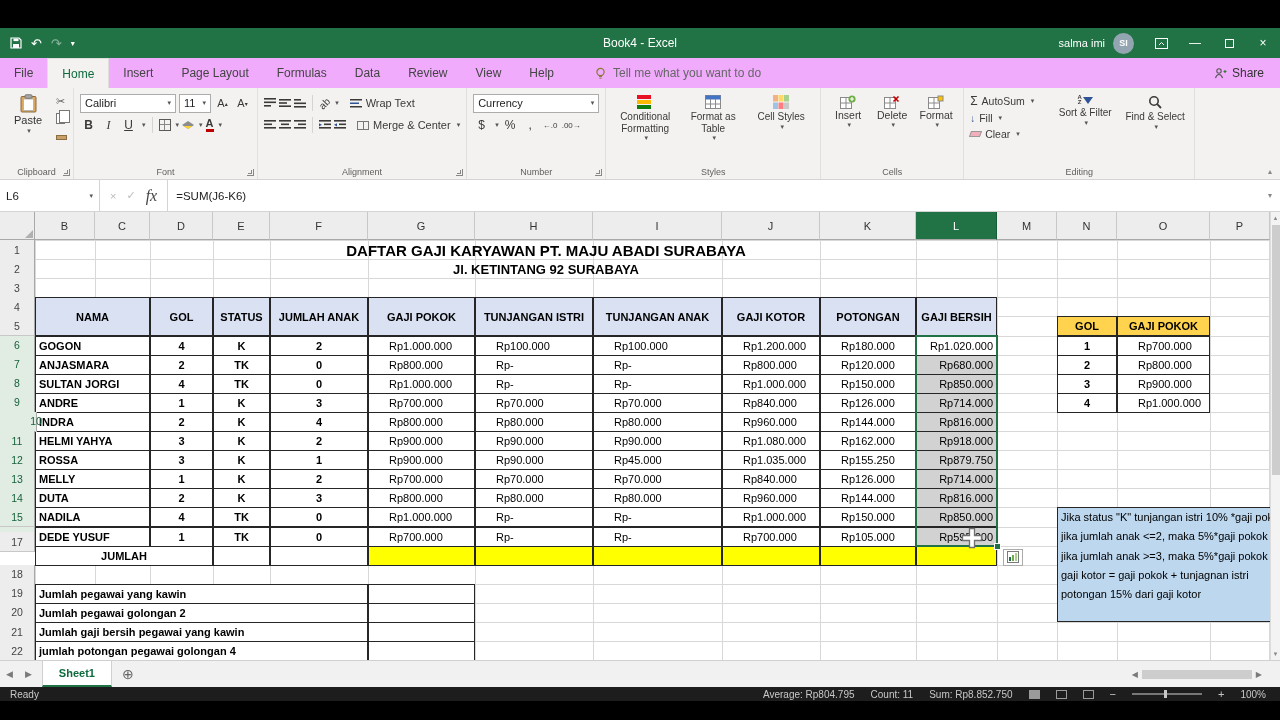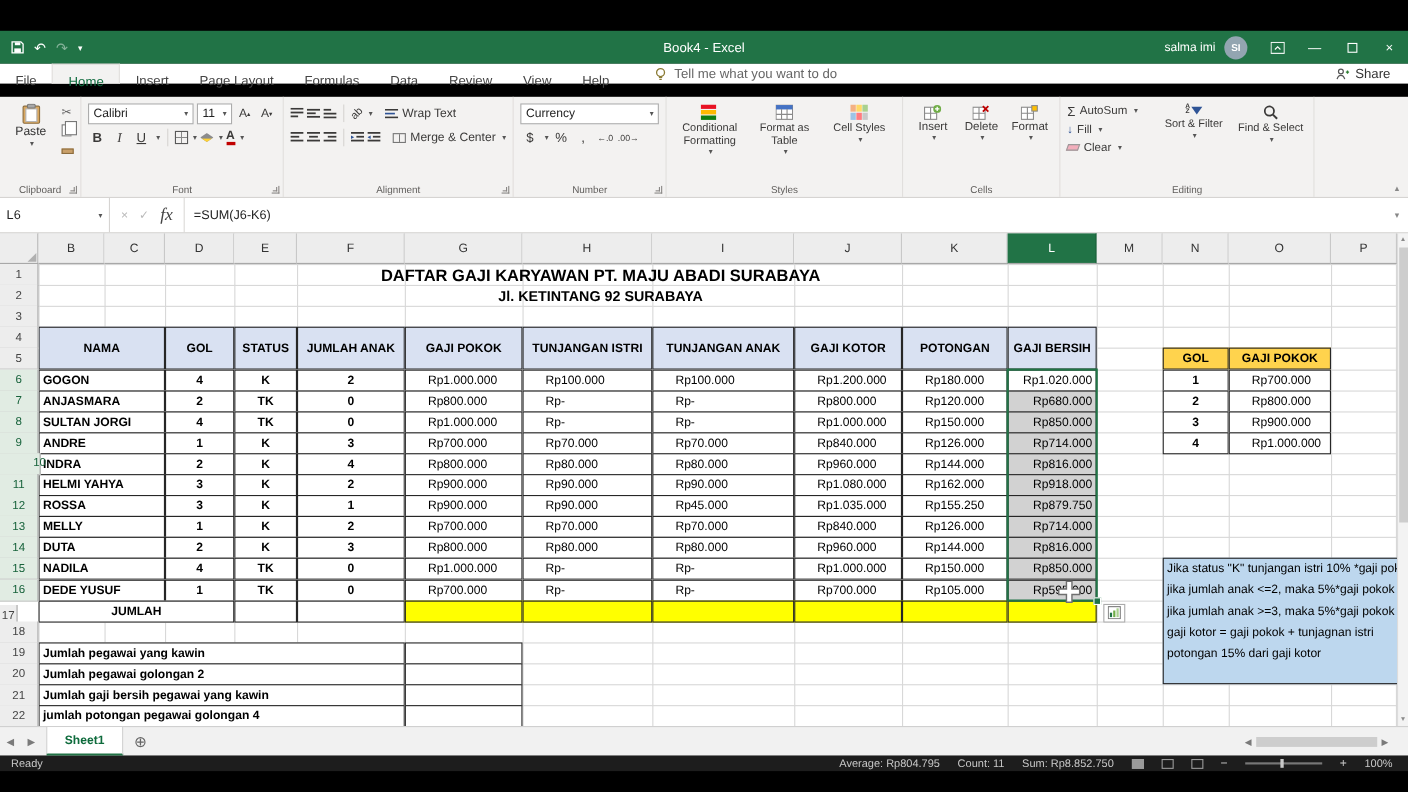--- a/index.html
+++ b/index.html
@@ -14,21 +14,21 @@
 .qat-btn{font-size:13px;color:#fff;cursor:default}
 .qat-caret{font-size:8px;color:#fff}
 .tb-title{position:absolute;left:50%;transform:translateX(-50%);font-size:12px;color:#fff;white-space:nowrap}
 .tb-right{margin-left:auto;display:flex;align-items:center;gap:0}
 .tb-user{font-size:11px;margin-right:8px}
 .avatar{width:21px;height:21px;border-radius:50%;background:#93A5B1;color:#fff;font-size:9px;font-weight:bold;display:flex;align-items:center;justify-content:center;margin-right:10px}
 .tb-ctl{width:34px;height:30px;display:flex;align-items:center;justify-content:center;font-size:12px;color:#fff}
 .maxbox{width:9px;height:9px;border:1px solid #fff;display:inline-block}
 
 
-.tabrow{position:absolute;top:58px;left:0;width:1280px;height:18px;background:#ffffff;display:flex;align-items:stretch}
+.tabrow{position:absolute;top:58px;left:0;width:1280px;height:30px;background:#f0abfc;display:flex;align-items:stretch}
 .rtabs{display:flex}
 .rtab{padding:0 14px;line-height:30px;font-size:12px;color:#444}
 .rtab.active{background:#f3f2f1;color:#0f6b3e;border:1px solid #e1dfdd;border-bottom:none}
 .tellme{display:flex;align-items:center;gap:6px;margin-left:26px;color:#666;font-size:12px}
 .share{margin-left:auto;margin-right:16px;display:flex;align-items:center;gap:5px;font-size:12px;color:#333}
 
 
 .ribbon{position:absolute;top:88px;left:0;width:1280px;height:92px;background:#f3f2f1;border-bottom:1px solid #d6d4d2;display:flex;align-items:stretch}
 .rg{position:relative;border-right:1px solid #e1dfdd;padding:4px 6px 15px 6px}
 .rg-label{position:absolute;bottom:2px;left:0;right:0;text-align:center;font-size:9px;color:#605e5c}
@@ -544,21 +544,21 @@
       <div class="rowhdr selr" style="position: absolute; left: 0px; top: 142.6px; width: 35px; height: 20.1px;">7</div>
       <div class="rowhdr selr" style="position: absolute; left: 0px; top: 161.7px; width: 35px; height: 20.1px;">8</div>
       <div class="rowhdr selr" style="position: absolute; left: 0px; top: 180.8px; width: 35px; height: 20.1px;">9</div>
       <div class="rowhdr selr" style="position: absolute; left: 0px; top: 199.9px; width: 35px; height: 20.1px; padding-left: 36px;">10</div>
       <div class="rowhdr selr" style="position: absolute; left: 0px; top: 219px; width: 35px; height: 20.1px;">11</div>
       <div class="rowhdr selr" style="position: absolute; left: 0px; top: 238.1px; width: 35px; height: 20.1px;">12</div>
       <div class="rowhdr selr" style="position: absolute; left: 0px; top: 257.2px; width: 35px; height: 20.1px;">13</div>
       <div class="rowhdr selr" style="position: absolute; left: 0px; top: 276.3px; width: 35px; height: 20.1px;">14</div>
       <div class="rowhdr selr" style="position: absolute; left: 0px; top: 295.4px; width: 35px; height: 20.1px;">15</div>
       <div class="rowhdr selr" style="position: absolute; left: 0px; top: 314.5px; width: 35px; height: 20.1px;">16</div>
-      <div class="rowhdr" style="position: absolute; left: 0px; top: 338px; width: 16px; height: 20.1px;">17</div>
+      <div class="rowhdr" style="position: absolute; left: 0px; top: 320px; width: 35px; height: 20.1px;">17</div>
       <div class="rowhdr" style="position: absolute; left: 0px; top: 352.7px; width: 35px; height: 20.1px;">18</div>
       <div class="rowhdr" style="position: absolute; left: 0px; top: 371.8px; width: 35px; height: 20.1px;">19</div>
       <div class="rowhdr" style="position: absolute; left: 0px; top: 390.9px; width: 35px; height: 20.1px;">20</div>
       <div class="rowhdr" style="position: absolute; left: 0px; top: 410px; width: 35px; height: 20.1px;">21</div>
       <div class="rowhdr" style="position: absolute; left: 0px; top: 429.1px; width: 35px; height: 20.1px;">22</div>
       <div class="cell title1" style="position: absolute; left: 95px; top: 28px; width: 902px; height: 20.1px;">DAFTAR GAJI KARYAWAN PT. MAJU ABADI SURABAYA</div>
       <div class="cell title2" style="position: absolute; left: 95px; top: 47.1px; width: 902px; height: 20.1px;">Jl. KETINTANG 92 SURABAYA</div>
       <div class="cell thead" style="position: absolute; left: 35px; top: 85.3px; width: 115px; height: 39.2px;">NAMA</div>
       <div class="cell thead" style="position: absolute; left: 150px; top: 85.3px; width: 63px; height: 39.2px;">GOL</div>
       <div class="cell thead" style="position: absolute; left: 213px; top: 85.3px; width: 57px; height: 39.2px;">STATUS</div>

